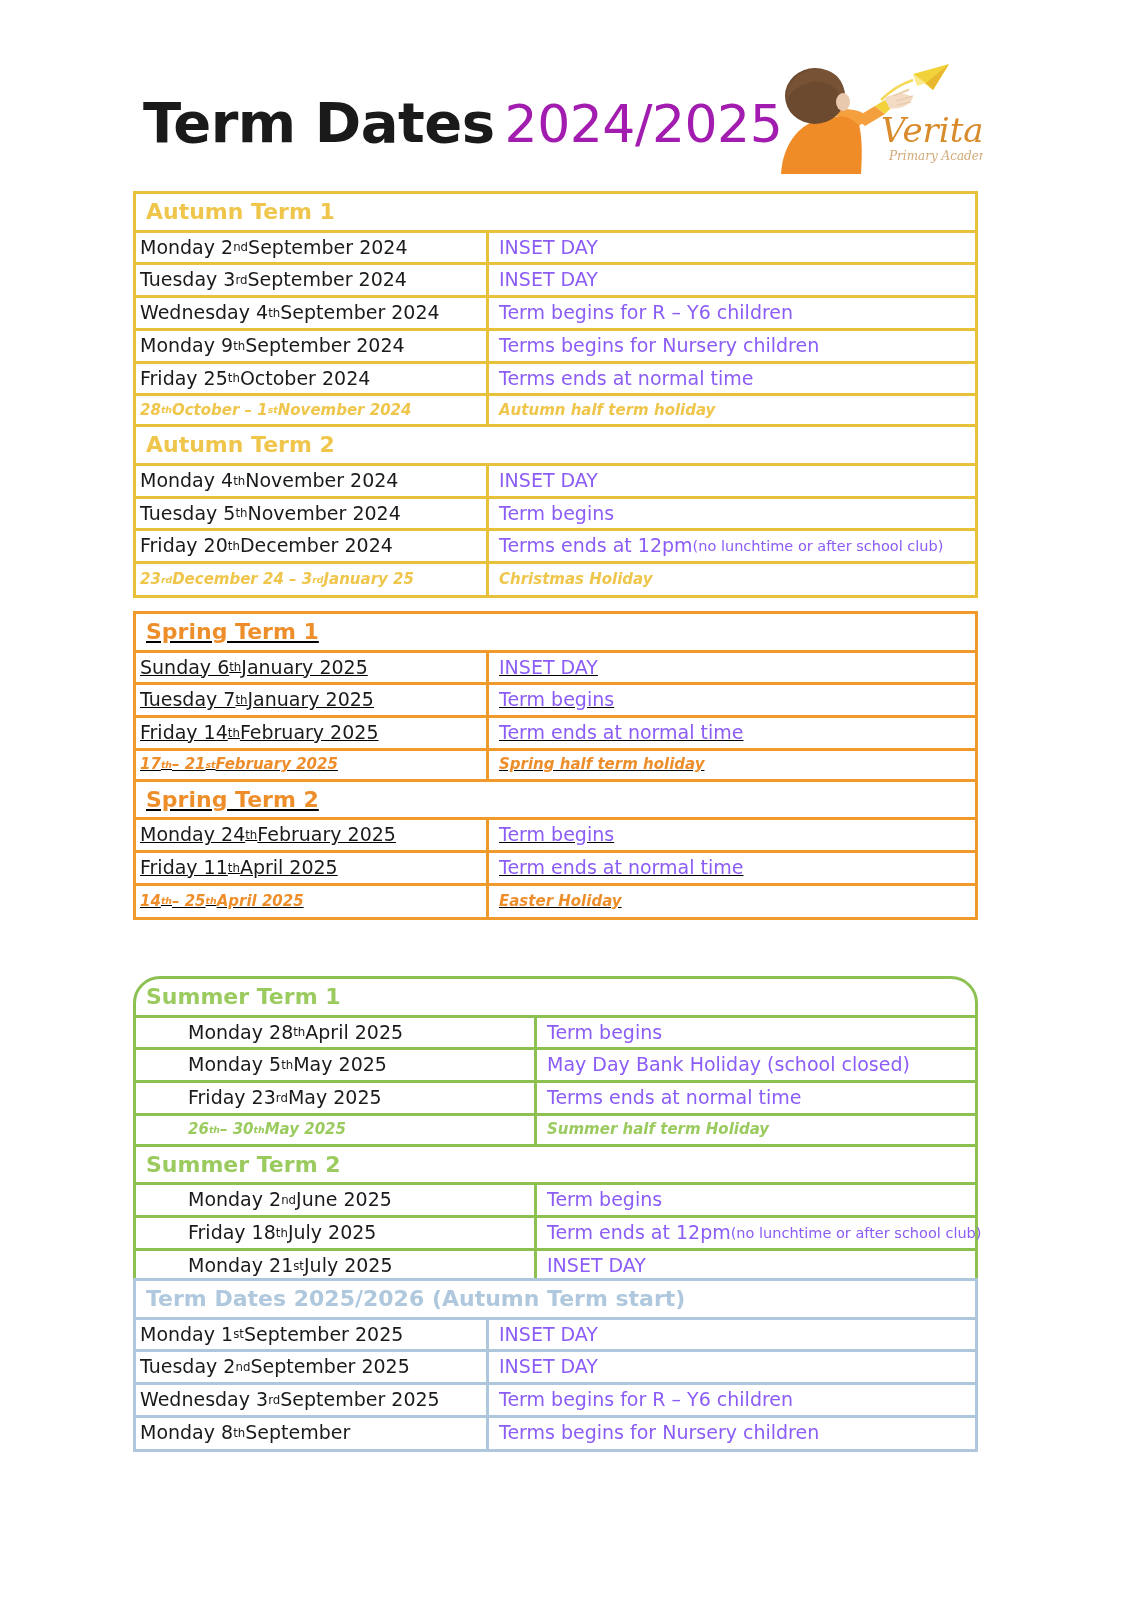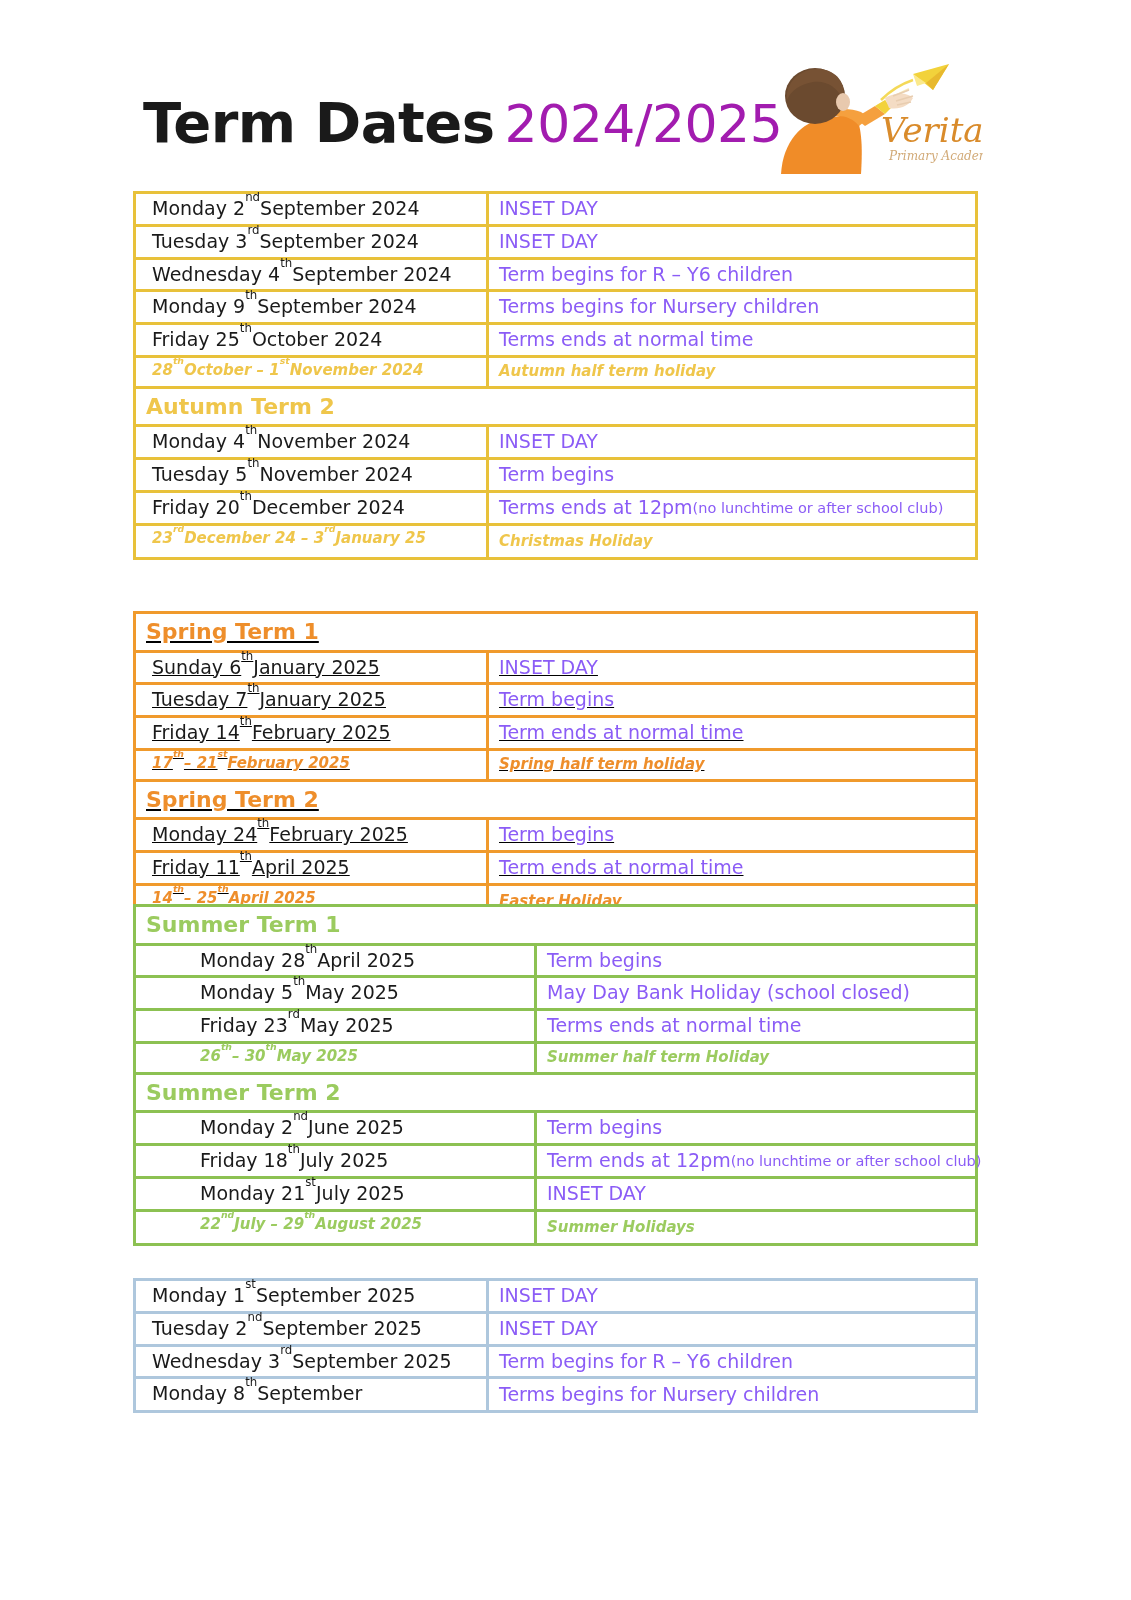--- a/index.html
+++ b/index.html
@@ -82,24 +82,24 @@
     min-height: 31px;
   }
   .c-orange .row { border-bottom-color: #F09A2C; }
   .c-green  .row { border-bottom-color: #8CC152; }
   .c-blue   .row { border-bottom-color: #AEC7DD; }
   .row:last-child { border-bottom: none; }
 
   .cell-date {
     width: 353px;
     flex: 0 0 353px;
-    padding: 3px 0 3px 16px;
+    padding: 3px 0 3px 4px;
     border-right: 3px solid #E8C13A;
     display: flex;
-    align-items: flex-start;
+    align-items: center;
     font-size: 19px;
     color: #1a1a1a;
     line-height: 1.25;
   }
   .c-orange .cell-date { border-right-color: #F09A2C; }
   .c-green  .cell-date { border-right-color: #8CC152; margin-left: 48px; }
   .c-blue   .cell-date { border-right-color: #AEC7DD; }
 
   .cell-desc {
     flex: 1 1 auto;
@@ -192,20 +192,23 @@
         <g>
           <text x="118" y="86" font-family="'DejaVu Serif','Liberation Serif',serif" font-size="34" font-style="italic" fill="#D98B2B">Veritas</text>
           <text x="126" y="104" font-family="'DejaVu Serif','Liberation Serif',serif" font-size="12" font-style="italic" fill="#C99A5E" opacity="0.85">Primary Academy</text>
         </g>
       </svg>
     </div>
   </div>
 
   <div id="tables-root">
       <div class="term-block c-yellow" style="top: 191px;">
+        <div class="row heading">
+          <div class="cell-head">Autumn Term 1</div>
+        </div>
         <div class="row">
           <div class="cell-date">
             <span>Monday 2</span>
             <sup>nd</sup>
             <span> September 2024</span>
           </div>
           <div class="cell-desc">
             <span>INSET DAY</span>
           </div>
         </div>
@@ -383,21 +386,21 @@
             <sup>th</sup>
             <span> – 25</span>
             <sup>th</sup>
             <span> April 2025</span>
           </div>
           <div class="cell-desc">
             <span>Easter Holiday</span>
           </div>
         </div>
       </div>
-      <div class="term-block c-green" style="top: 904px;">
+      <div class="term-block c-green" style="top: 976px; border-radius: 27px;">
         <div class="row heading">
           <div class="cell-head">Summer Term 1</div>
         </div>
         <div class="row">
           <div class="cell-date">
             <span>Monday 28</span>
             <sup>th</sup>
             <span> April 2025</span>
           </div>
           <div class="cell-desc">
@@ -477,20 +480,23 @@
             <span> July – 29</span>
             <sup>th</sup>
             <span> August 2025</span>
           </div>
           <div class="cell-desc">
             <span>Summer Holidays</span>
           </div>
         </div>
       </div>
       <div class="term-block c-blue" style="top: 1278px;">
+        <div class="row heading">
+          <div class="cell-head">Term Dates 2025/2026 (Autumn Term start)</div>
+        </div>
         <div class="row">
           <div class="cell-date">
             <span>Monday 1</span>
             <sup>st</sup>
             <span> September 2025</span>
           </div>
           <div class="cell-desc">
             <span>INSET DAY</span>
           </div>
         </div>

